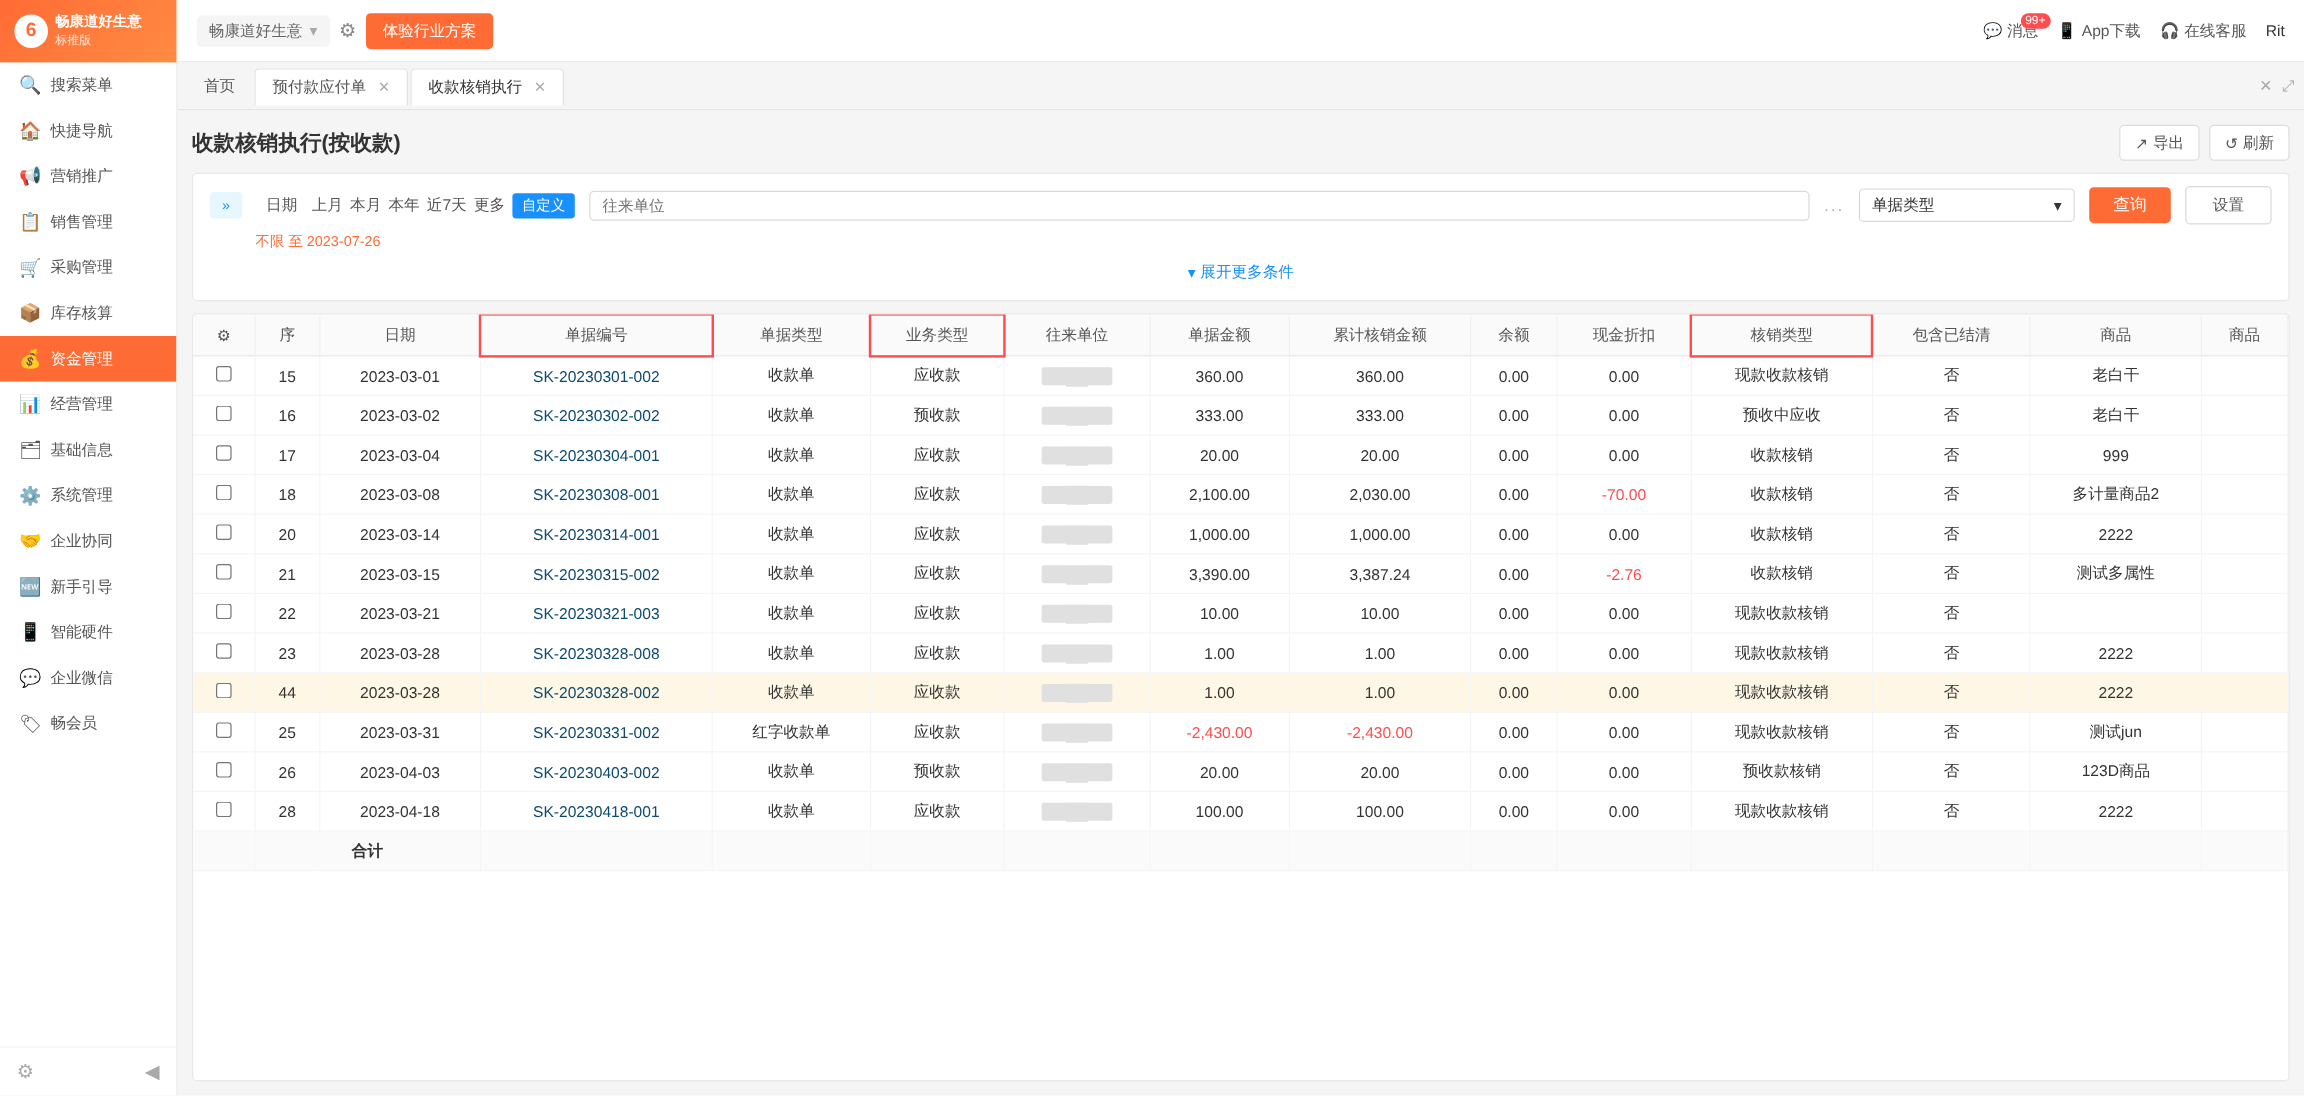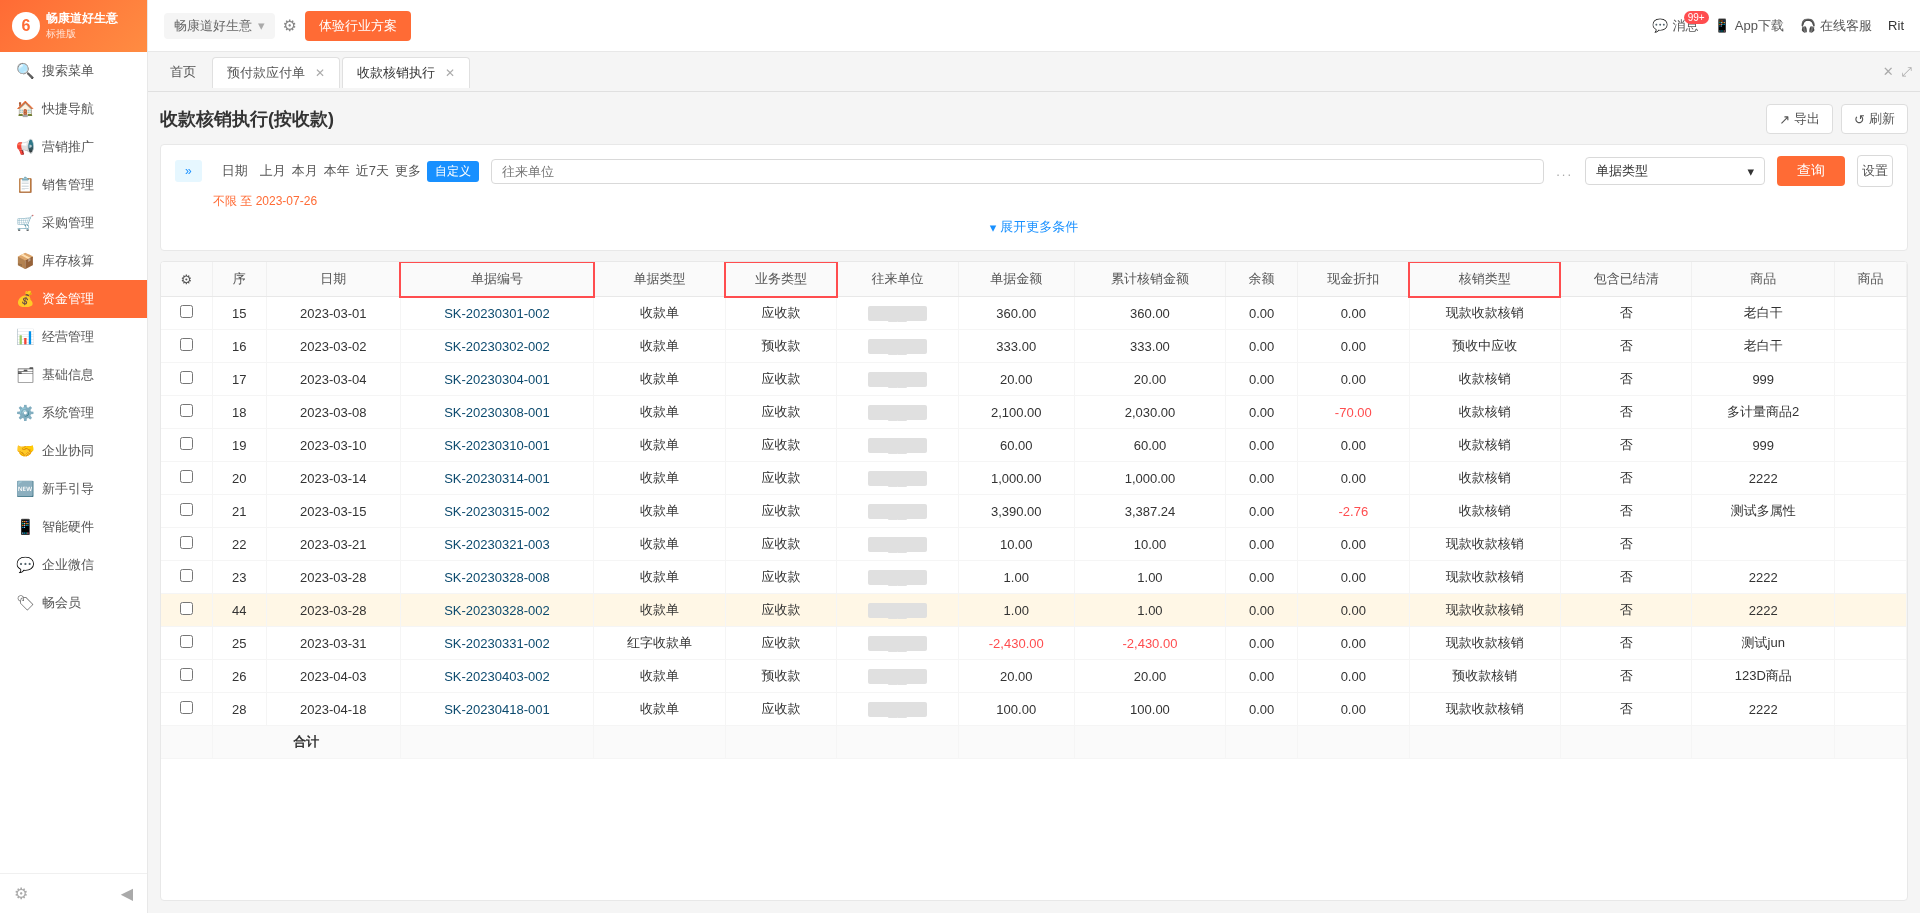--- a/index.html
+++ b/index.html
@@ -141,21 +141,21 @@
       min-width: 180px; border: 1px solid #d9d9d9;
       border-radius: 4px; padding: 4px 10px; color: #333;
       display: flex; align-items: center; justify-content: space-between;
     }
     .btn-query {
       background: #ff6b35; color: #fff; border: none;
       padding: 6px 20px; border-radius: 4px; cursor: pointer; font-size: 14px;
     }
     .btn-setting {
       border: 1px solid #d9d9d9; background: #fff;
-      padding: 6px 4px; border-radius: 4px; cursor: pointer; color: #555;
+      padding: 6px 22px; border-radius: 4px; cursor: pointer; color: #555;
     }
     .filter-expand {
       display: flex; align-items: center; justify-content: center;
       padding: 4px; color: #1890ff; cursor: pointer; font-size: 12px; gap: 4px;
       margin-top: 4px;
     }
     .filter-toggle-btn {
       background: #e6f7ff; border: none; color: #1890ff;
       padding: 4px 10px; border-radius: 3px; cursor: pointer; font-size: 12px;
       margin-right: 8px;
@@ -468,37 +468,20 @@
     <td class="">2,030.00</td>
     <td>0.00</td>
     <td class="red-text">-70.00</td>
     <td>收款核销</td>
     <td>否</td>
     <td>多计量商品2</td>
     <td></td>
   </tr>
             <tr>
     <td><input type="checkbox" style=""></td>
-    <td>19</td>
-    <td>2023-03-10</td>
-    <td><a class="link-cell">SK-20230310-001</a></td>
-    <td>收款单</td>
-    <td>应收款</td>
-    <td><span style="background:#e0e0e0;color:#e0e0e0;border-radius:2px;padding:0 20px;">██</span></td>
-    <td class="">60.00</td>
-    <td class="">60.00</td>
-    <td>0.00</td>
-    <td class="">0.00</td>
-    <td>收款核销</td>
-    <td>否</td>
-    <td>999</td>
-    <td></td>
-  </tr>
-            <tr>
-    <td><input type="checkbox" style=""></td>
     <td>20</td>
     <td>2023-03-14</td>
     <td><a class="link-cell">SK-20230314-001</a></td>
     <td>收款单</td>
     <td>应收款</td>
     <td><span style="background:#e0e0e0;color:#e0e0e0;border-radius:2px;padding:0 20px;">██</span></td>
     <td class="">1,000.00</td>
     <td class="">1,000.00</td>
     <td>0.00</td>
     <td class="">0.00</td>

